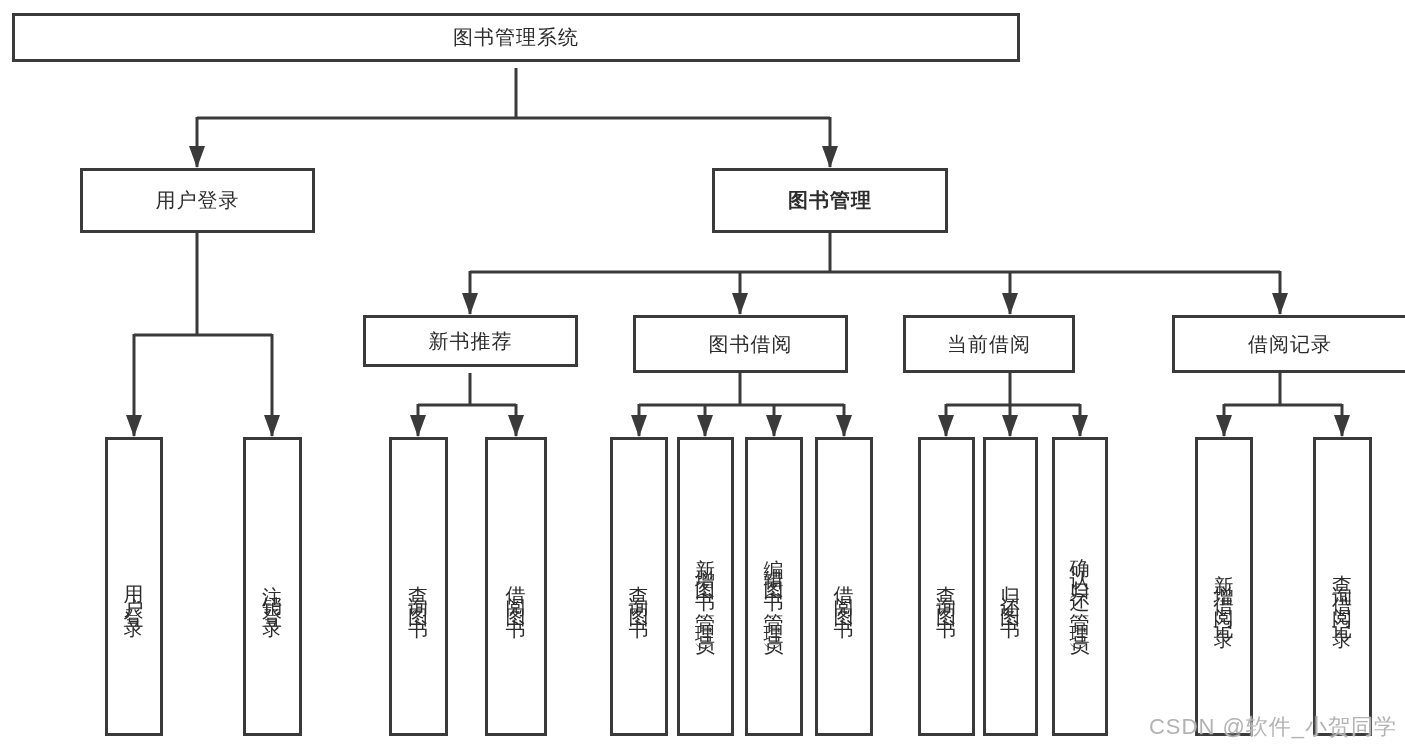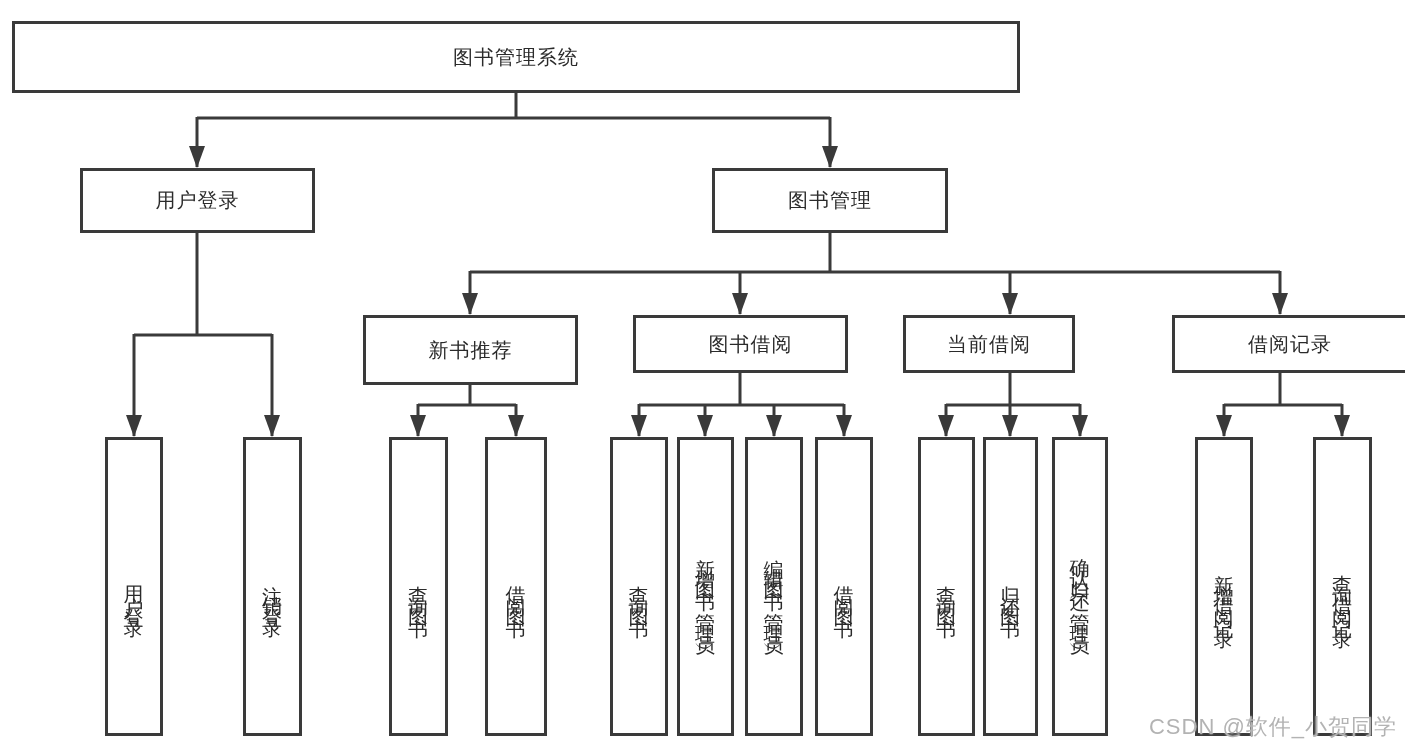--- a/index.html
+++ b/index.html
@@ -69,32 +69,32 @@
     <path d="M1010,373 V405 M946,405 H1080"></path>
     <line x1="946" y1="404" x2="946" y2="436" marker-end="url(#ah)"></line>
     <line x1="1010" y1="404" x2="1010" y2="436" marker-end="url(#ah)"></line>
     <line x1="1080" y1="404" x2="1080" y2="436" marker-end="url(#ah)"></line>
 
     <path d="M1280,373 V405 M1224,405 H1342"></path>
     <line x1="1224" y1="404" x2="1224" y2="436" marker-end="url(#ah)"></line>
     <line x1="1342" y1="404" x2="1342" y2="436" marker-end="url(#ah)"></line>
   </svg>
 
-  <div class="box hbox" style="left:12px;top:21px;width:1008px;height:72px;justify-content:center;">
+  <div class="box hbox" style="left:12px;top:13px;width:1008px;height:49px;justify-content:center;">
     <span>图书管理系统</span>
   </div>
 
   <div class="box hbox" style="left:80px;top:168px;width:235px;height:65px;">
     <span>用户登录</span>
   </div>
-  <div class="box hbox" style="left:712px;top:168px;width:236px;height:65px;">
+  <div class="box hbox" style="left:712px;top:168px;width:236px;height:65px;font-weight:bold;">
     <span>图书管理</span>
   </div>
 
-  <div class="box hbox" style="left:363px;top:315px;width:215px;height:70px;">
+  <div class="box hbox" style="left:363px;top:315px;width:215px;height:52px;">
     <span>新书推荐</span>
   </div>
   <div class="box hbox" style="left:633px;top:315px;width:215px;height:58px;padding-left:20px;">
     <span>图书借阅</span>
   </div>
   <div class="box hbox" style="left:903px;top:315px;width:172px;height:58px;">
     <span>当前借阅</span>
   </div>
   <div class="box hbox" style="left:1172px;top:315px;width:236px;height:58px;">
     <span>借阅记录</span>

